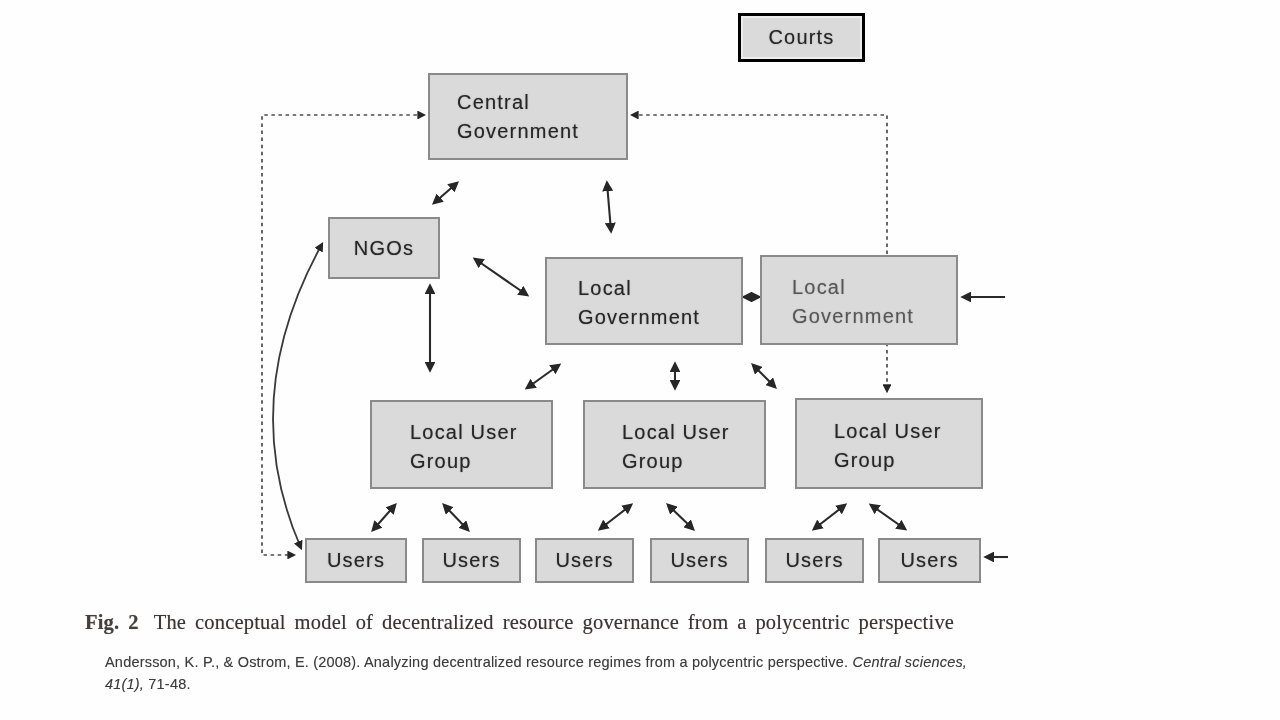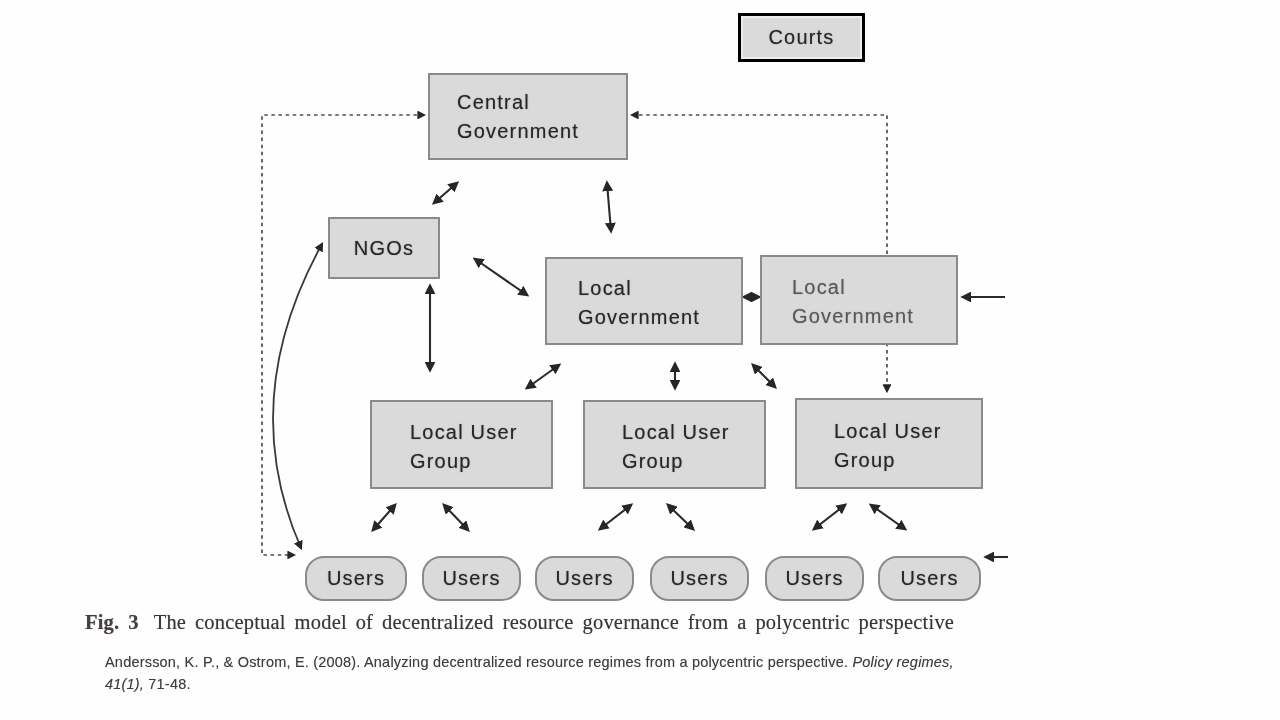--- a/index.html
+++ b/index.html
@@ -27,21 +27,21 @@
   }
   #box-central-government { left:428px; top:73px;  width:200px; height:87px; padding:13px 0 12px 27px; }
   #box-ngos               { left:328px; top:217px; width:112px; height:62px; }
   #box-local-government-1 { left:545px; top:257px; width:198px; height:88px; padding:15px 0 0 31px; }
   #box-local-government-2 { left:760px; top:255px; width:198px; height:90px; padding:16px 0 0 30px; }
   #box-local-government-2 .l { opacity:0.72; }
   #box-local-user-group-1 { left:370px; top:400px; width:183px; height:89px; padding:16px 0 0 38px; }
   #box-local-user-group-2 { left:583px; top:400px; width:183px; height:89px; padding:16px 0 0 37px; }
   #box-local-user-group-3 { left:795px; top:398px; width:188px; height:91px; padding:17px 0 0 37px; }
 
-  .user-box { top:556px; height:45px;border-radius:19px; }
+  .user-box { top:538px; height:45px; }
   #box-users-1 { left:305px; width:102px; }
   #box-users-2 { left:422px; width:99px;  }
   #box-users-3 { left:535px; width:99px;  }
   #box-users-4 { left:650px; width:99px;  }
   #box-users-5 { left:765px; width:99px;  }
   #box-users-6 { left:878px; width:103px; }
 
   .caption {
     position:absolute; left:85px; top:611px; width:1060px; z-index:3;
     font-family:"Liberation Serif", serif; font-size:20.5px; color:#3b3530;
@@ -150,21 +150,21 @@
     <div class="box center user-box" id="box-users-5">
       <span class="l">Users</span>
     </div>
     <div class="box center user-box" id="box-users-6">
       <span class="l">Users</span>
     </div>
 
   </div>
 
   <div class="caption">
-    <span class="cap-label">Fig. 3</span><span>The conceptual model of decentralized resource governance from a polycentric perspective</span>
+    <span class="cap-label">Fig. 2</span><span>The conceptual model of decentralized resource governance from a polycentric perspective</span>
   </div>
 
   <div class="citation">
-    <div><span>Andersson, K. P., &amp; Ostrom, E. (2008). Analyzing decentralized resource regimes from a polycentric perspective. </span><span class="it">Policy regimes,</span></div>
+    <div><span>Andersson, K. P., &amp; Ostrom, E. (2008). Analyzing decentralized resource regimes from a polycentric perspective. </span><span class="it">Central sciences,</span></div>
     <div><span class="it">41(1),</span><span> 71-48.</span></div>
   </div>
 
 </div>
 
 </body></html>

